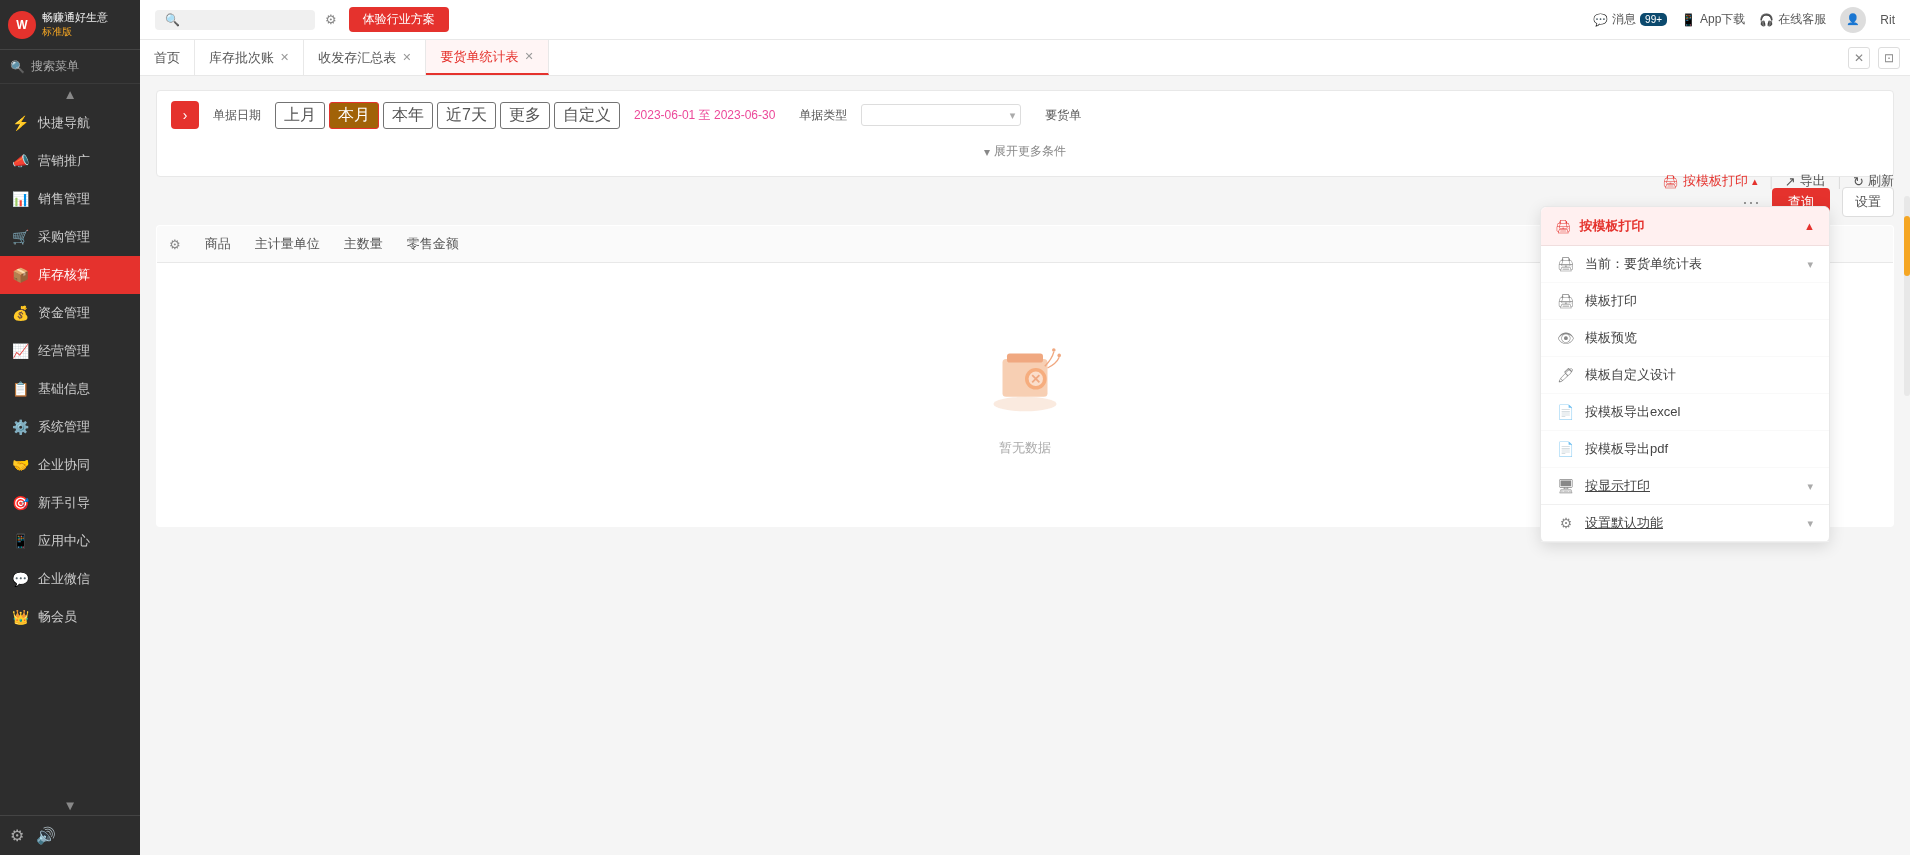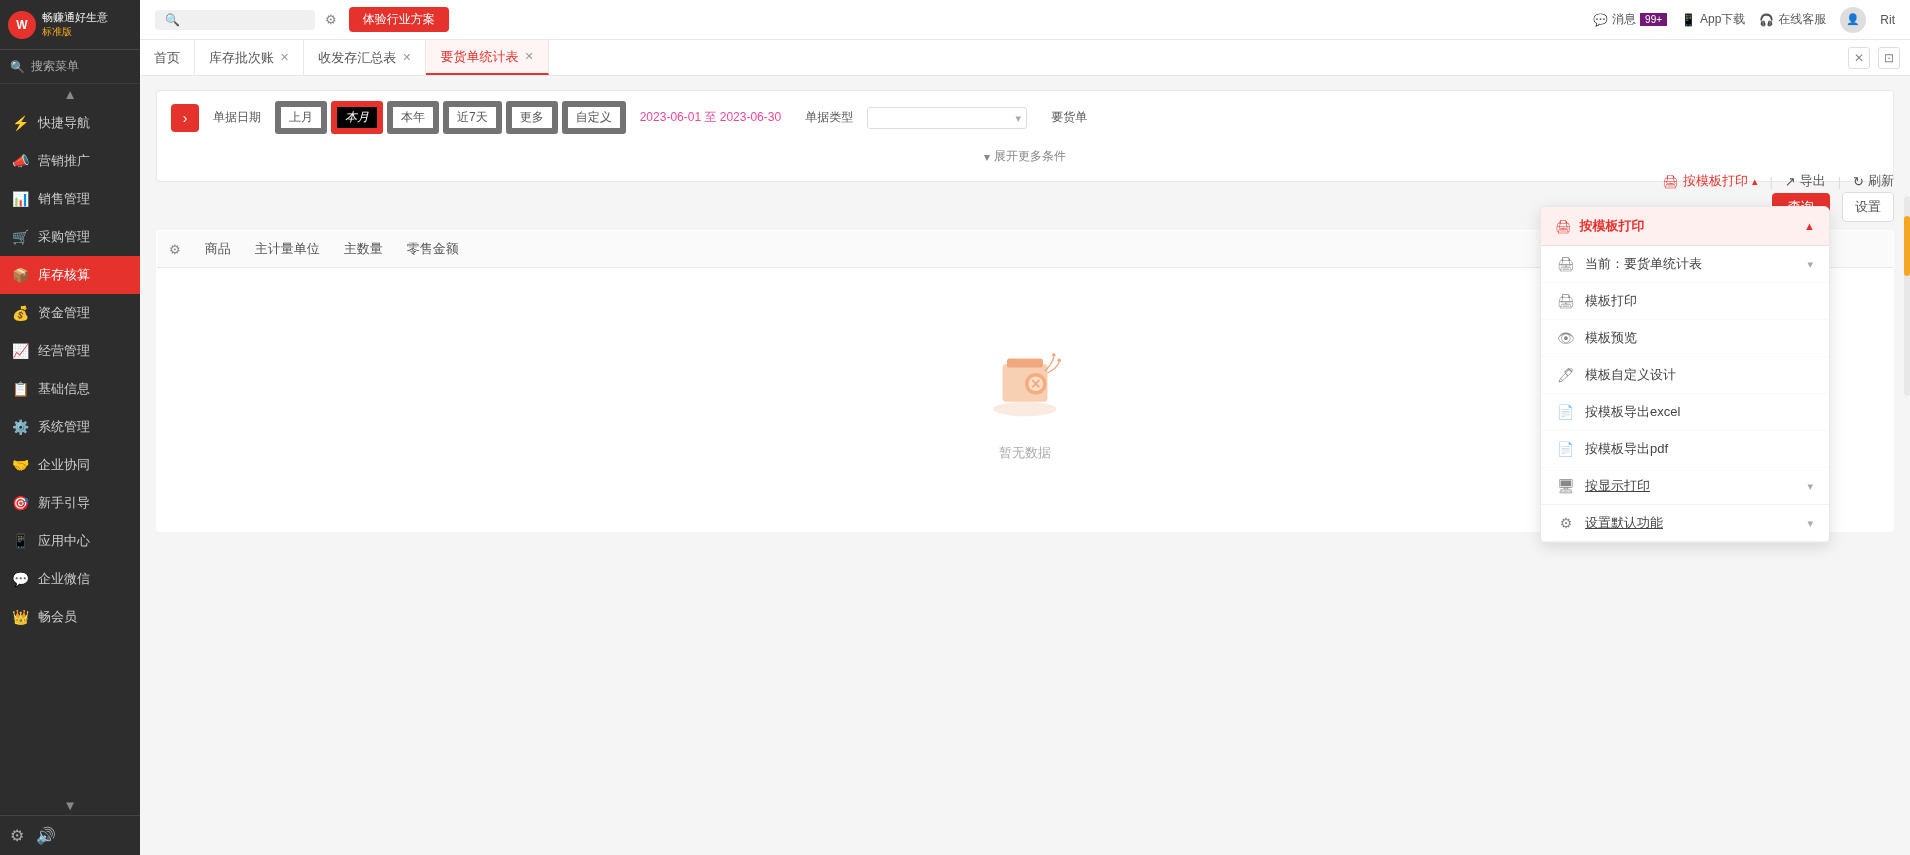--- a/index.html
+++ b/index.html
@@ -119,23 +119,23 @@
       display: flex;
       align-items: center;
       gap: 14px;
       font-size: 12px;
       color: #555;
     }
     .topbar-right-item {
       display: flex; align-items: center; gap: 4px; cursor: pointer;
     }
     .badge {
-      background: #701a75;
+      background: #0c4a6e;
       color: white;
-      border-radius: 0;
+      border-radius: 5px;
       padding: 1px 5px;
       font-size: 10px;
     }
     .avatar-circle {
       width: 26px; height: 26px;
       background: #ddd;
       border-radius: 50%;
       display: flex; align-items: center; justify-content: center;
       font-size: 11px; color: #666;
     }
@@ -220,28 +220,28 @@
       cursor: pointer;
       margin-top: 8px;
     }
 
     .filter-label { color: #555; font-size: 12px; white-space: nowrap; }
     .filter-date-group {
       display: flex; align-items: center; gap: 4px;
     }
     .filter-date-btn {
       padding: 2px 8px;
-      border: 6px solid #737373;
+      border: 1px solid #737373;
       border-radius: 3px;
-      font-size: 12px;
+      font-size: 16px;
       cursor: pointer;
       background: #fff;
       color: #555;
     }
-    .filter-date-btn.active { background: #000000; color: white; border-color: #e5322d; font-style: italic; }
+    .filter-date-btn.active { background: #a16207; color: white; border-color: #e5322d; }
     .filter-date-range {
       font-size: 12px; color: #ec4899;
     }
     .filter-select {
       border: 1px solid #ddd;
       border-radius: 3px;
       padding: 3px 24px 3px 8px;
       font-size: 12px;
       color: #555;
       background: #fff;

